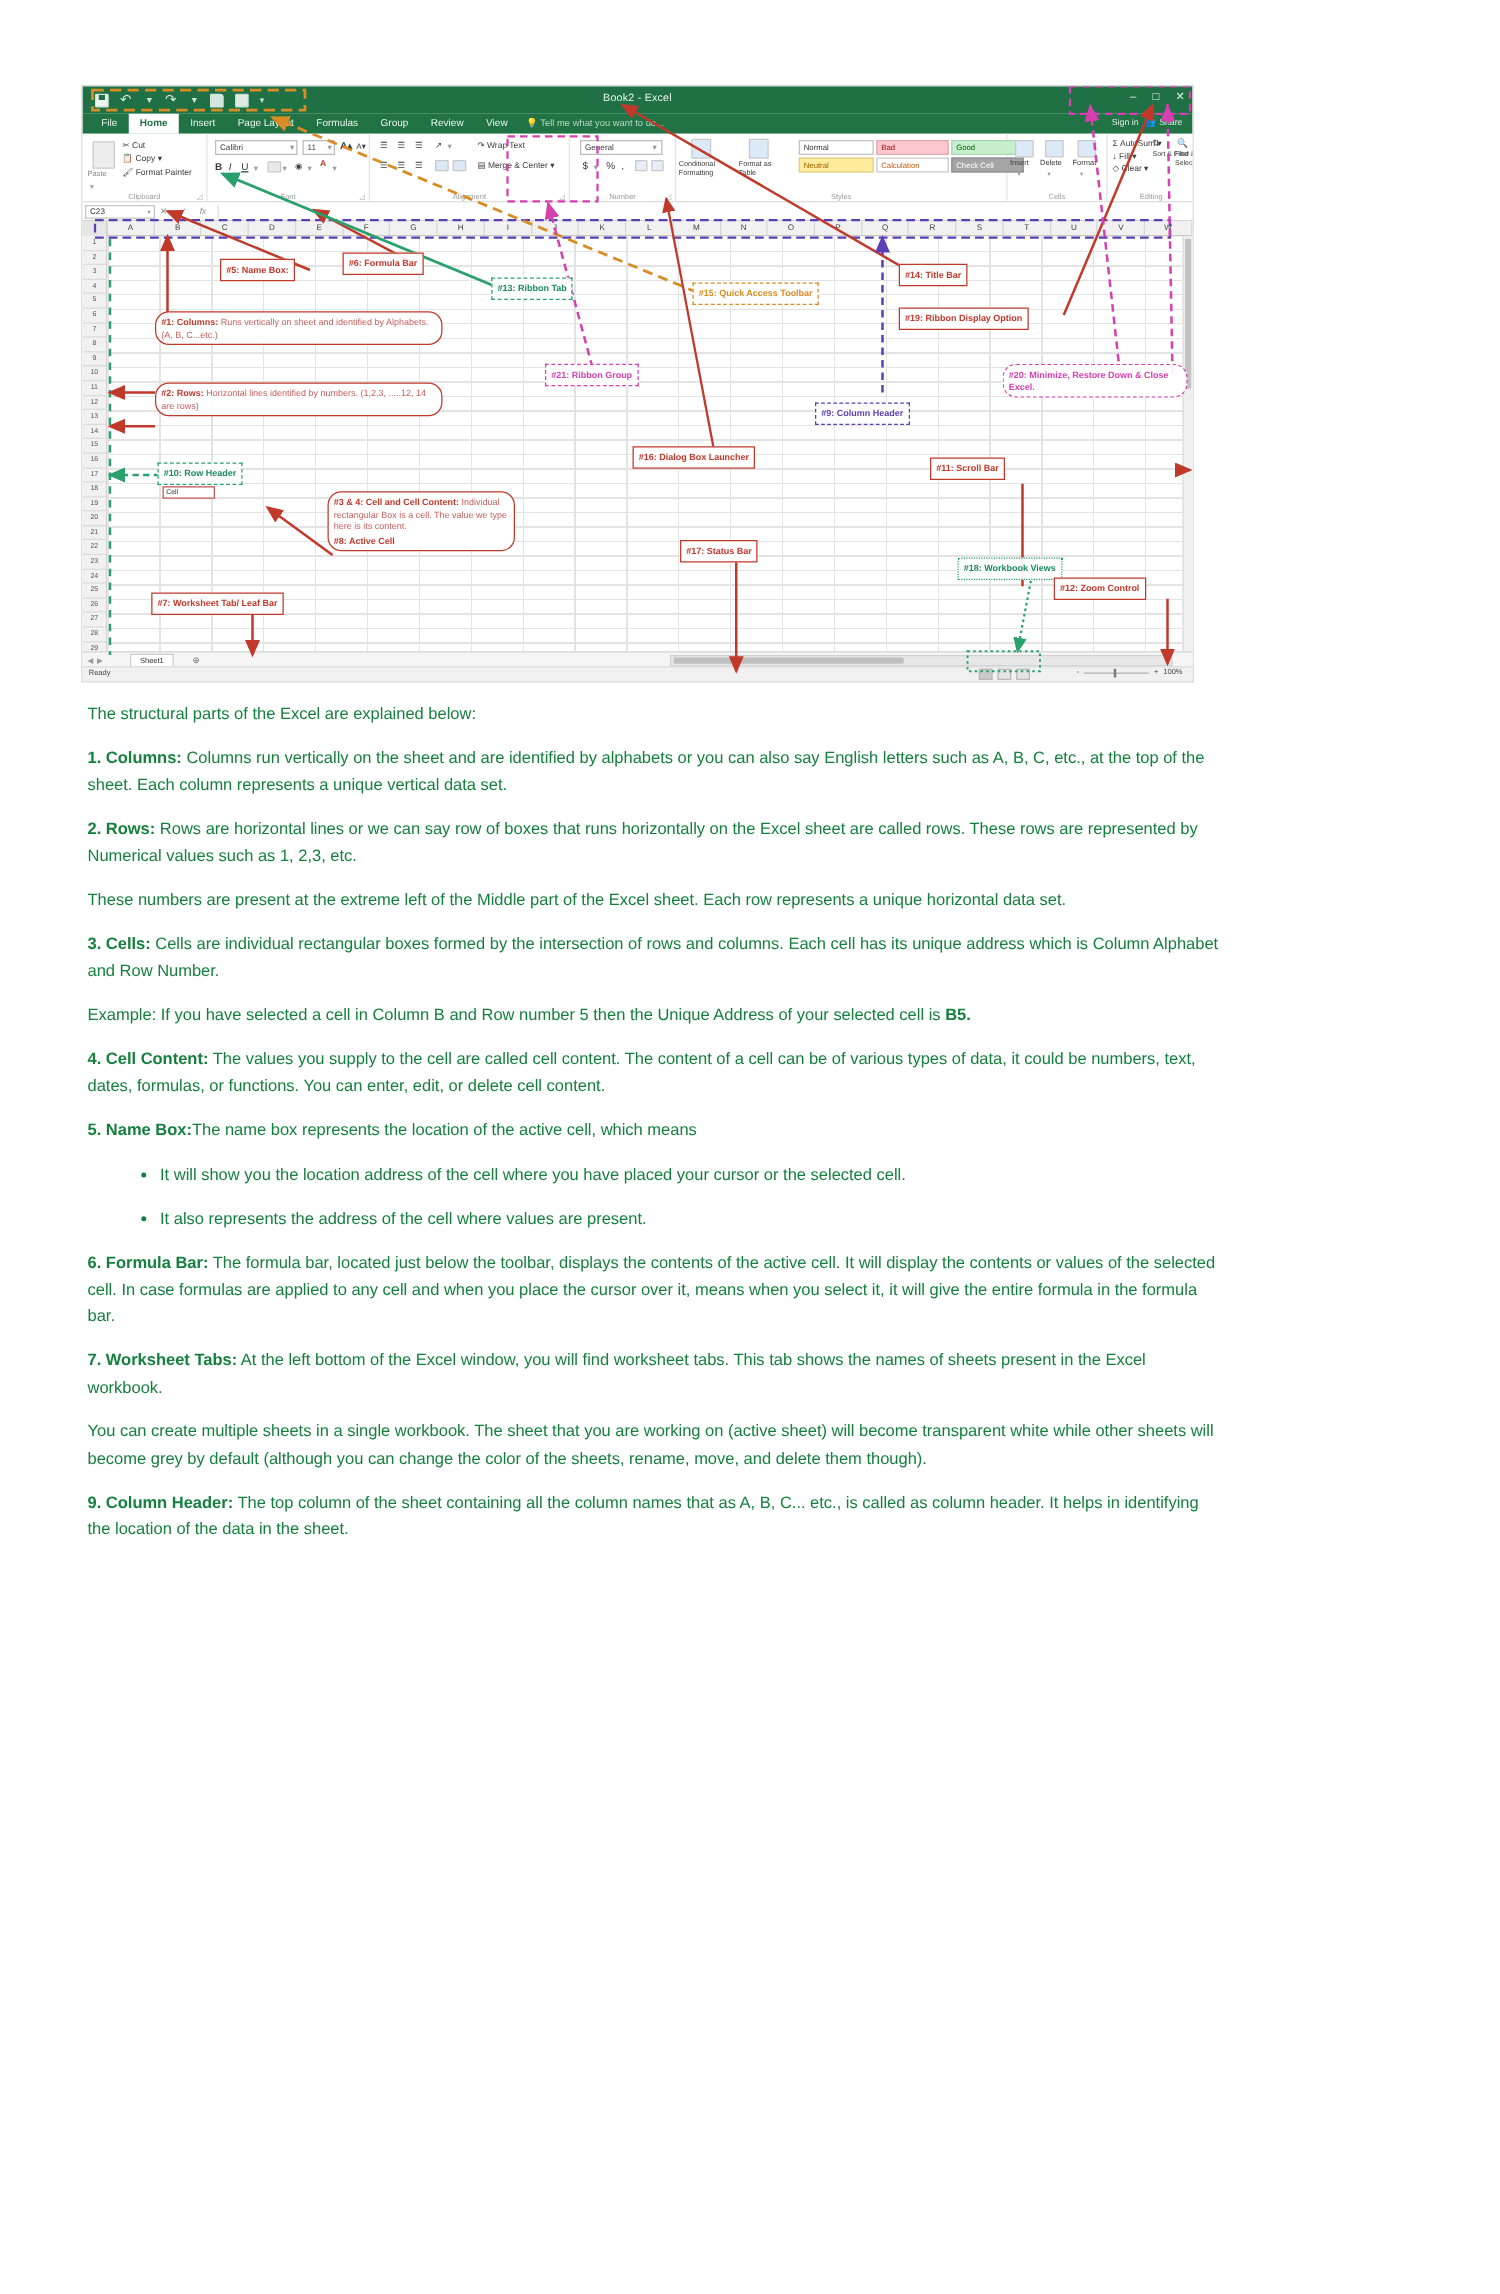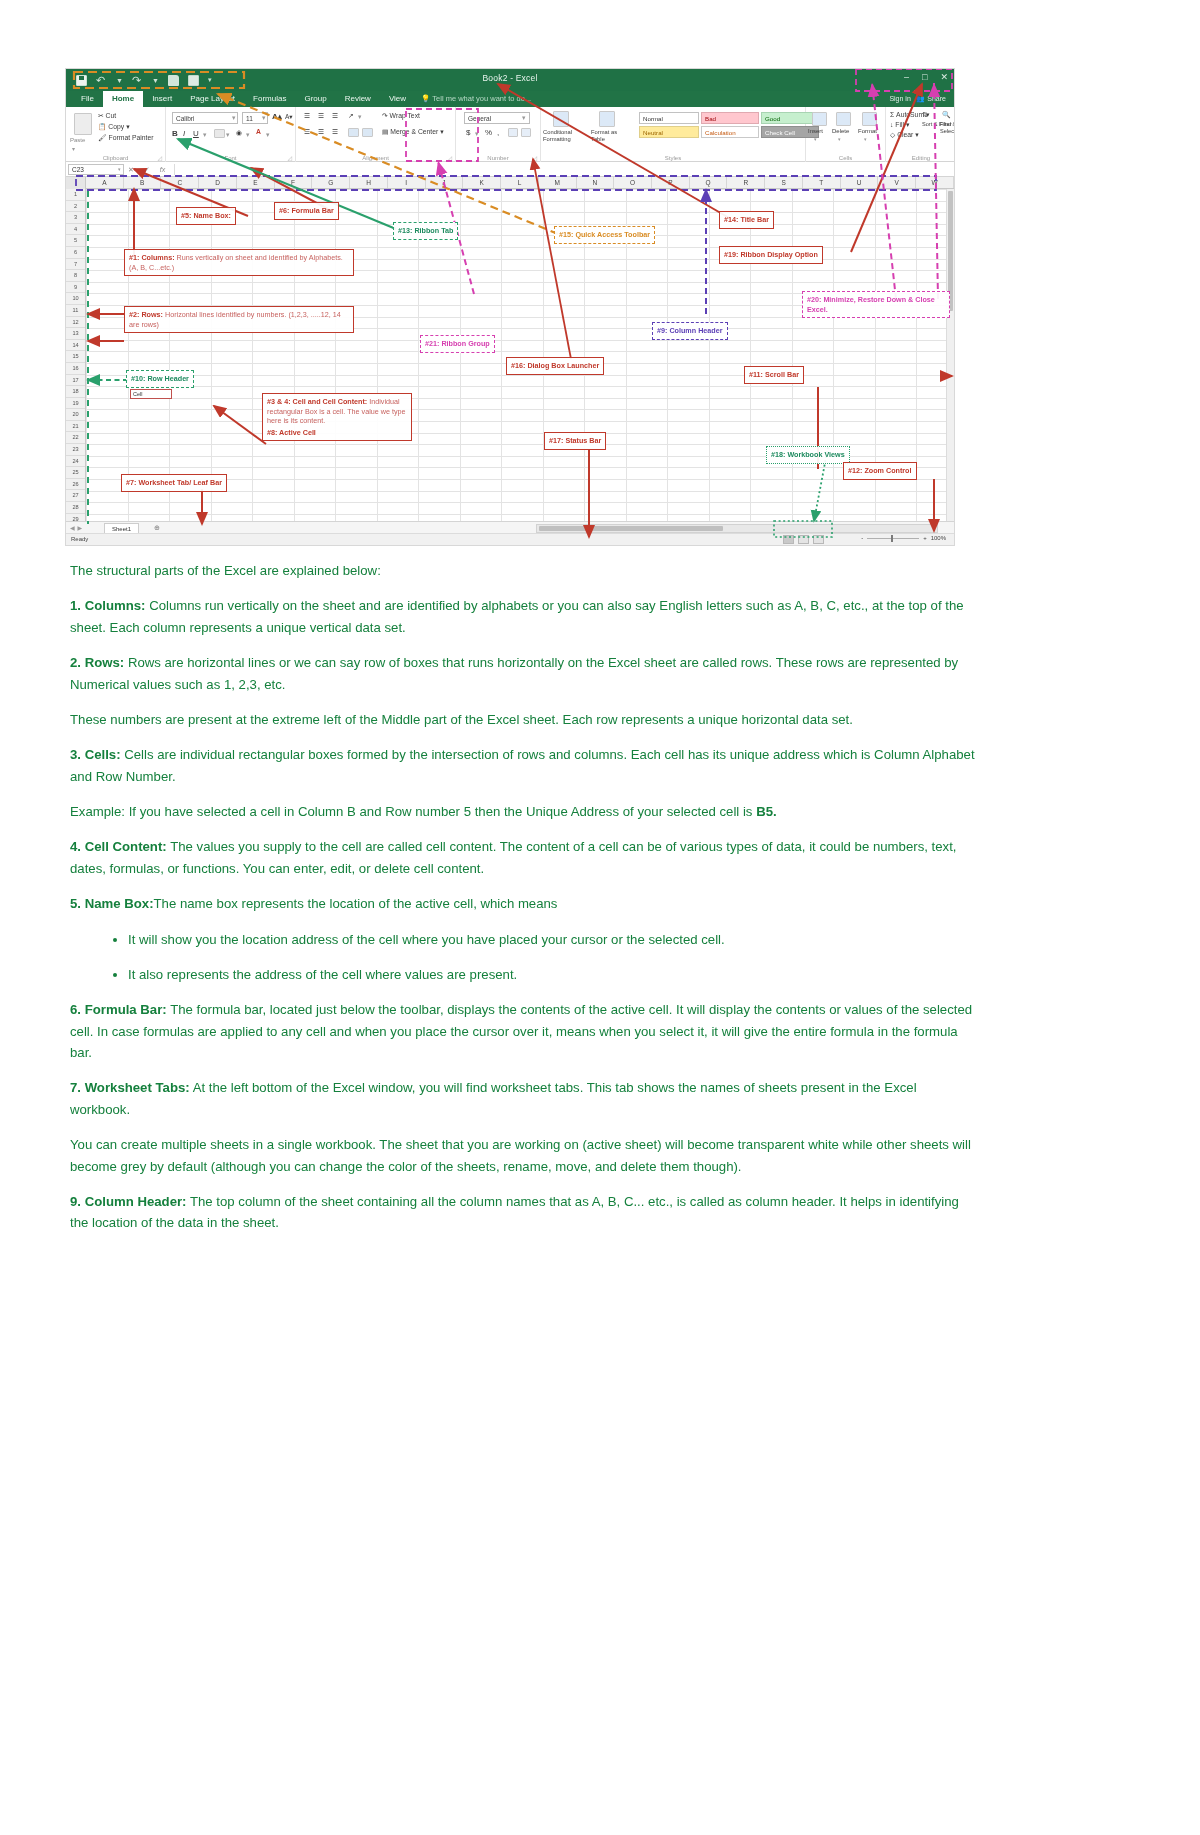--- a/index.html
+++ b/index.html
@@ -180,21 +180,21 @@
   .vscroll::after{content:"";position:absolute;left:1px;top:2px;width:5px;height:36%;background:#c2c2c2;border-radius:1px;}
 
   
   #anno{ position:absolute; left:0; top:0; width:100%; height:100%; pointer-events:none; }
   #anno svg{ position:absolute; left:0; top:0; width:890px; height:478px; }
   .lbl{
     position:absolute; font-size:7.2px; font-weight:bold;
     line-height:1.32; padding:3px 4px; background:rgba(255,255,255,.93);
     white-space:nowrap;
   }
-  .lbl.wrap{ white-space:normal; }
+  .lbl.wrap{ white-space:normal;border-radius:11px; }
   .lbl .nm{ font-weight:bold; }
   .lbl .dsc{ font-weight:normal; color:#c7625f; }
   .lbl.red   { color:#c0392b; border:1.4px solid #c0392b; }
   .lbl.green { color:#1d8a5e; border:1.6px dashed #2aa06c; }
   .lbl.greendot { color:#1d8a5e; border:1.6px dotted #2aa06c; }
   .lbl.purple{ color:#5b3fb5; border:1.6px dashed #5b3fb5; }
   .lbl.orange{ color:#d98c24; border:1.6px dashed #d98c24; }
   .lbl.magenta{ color:#d63fb0; border:1.6px dashed #d63fb0; }
 
   
@@ -534,21 +534,21 @@
     <div class="lbl red wrap" style="left:58px; top:180px; width:230px;">
       <span class="nm">#1: Columns:</span><span class="dsc"> Runs vertically on sheet and identified by Alphabets. (A, B, C...etc.)</span>
     </div>
 
     <div class="lbl red" style="left:653px; top:177px;">#19: Ribbon Display Option</div>
 
     <div class="lbl red wrap" style="left:58px; top:237px; width:230px;">
       <span class="nm">#2: Rows:</span><span class="dsc"> Horizontal lines identified by numbers. (1,2,3, .....12, 14 are rows)</span>
     </div>
 
-    <div class="lbl magenta" style="left:354px; top:222px;margin-top:44px;">#21: Ribbon Group</div>
+    <div class="lbl magenta" style="left:370px; top:222px;">#21: Ribbon Group</div>
     <div class="lbl magenta wrap" style="left:736px; top:222px; width:148px;">#20: Minimize, Restore Down &amp; Close Excel.</div>
     <div class="lbl purple" style="left:586px; top:253px;">#9: Column Header</div>
     <div class="lbl green" style="left:60px; top:301px;">#10: Row Header</div>
     <div class="lbl red" style="left:440px; top:288px;">#16: Dialog Box Launcher</div>
     <div class="lbl red" style="left:678px; top:297px;text-align:right;">#11: Scroll Bar</div>
 
     <div class="lbl red wrap" style="left:196px; top:324px; width:150px;">
       <span class="nm">#3 &amp; 4: Cell and Cell Content:</span><span class="dsc"> Individual rectangular Box is a cell. The value we type here is its content.</span>
       <div style="margin-top:2px;"><span class="nm">#8: Active Cell</span></div>
     </div>

